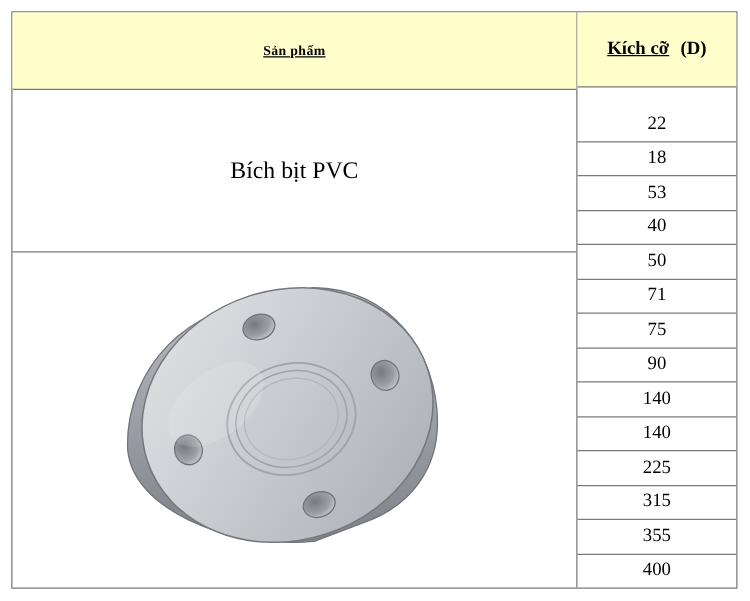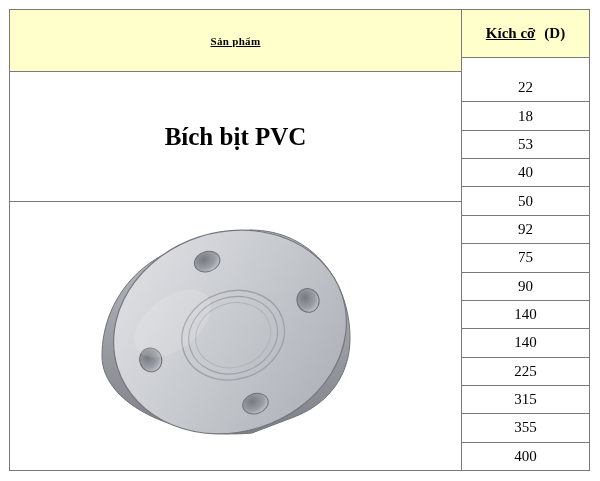--- a/index.html
+++ b/index.html
@@ -58,22 +58,22 @@
   .product-name-cell {
     height: 130px;
     border-bottom: 1px solid #7a7a7a;
     box-sizing: border-box;
     display: flex;
     align-items: center;
     justify-content: center;
   }
 
   .product-name {
-    font-weight: bold;
-    font-size: 25px;
+    font-weight: normal;
+    font-size: 19px;
     color: #000000;
   }
 
   .product-image-cell {
     flex: 1;
     display: flex;
     align-items: center;
     justify-content: center;
     box-sizing: border-box;
     overflow: hidden;
@@ -89,21 +89,21 @@
 
   
   .col-size {
     flex: 1;
     display: flex;
     flex-direction: column;
     box-sizing: border-box;
   }
 
   .size-head {
-    height: 48px;
+    height: 60px;
     background: #ffffcc;
     border-bottom: 1px solid #7a7a7a;
     box-sizing: border-box;
     display: flex;
     align-items: center;
     justify-content: center;
     gap: 9px;
   }
 
   .size-head-label {
@@ -207,21 +207,21 @@
       <span class="size-head-label">Kích cỡ</span>
       <span class="size-head-unit">(D)</span>
     </div>
 
     <div class="size-list">
       <div class="size-cell">22</div>
       <div class="size-cell">18</div>
       <div class="size-cell">53</div>
       <div class="size-cell">40</div>
       <div class="size-cell">50</div>
-      <div class="size-cell">92</div>
+      <div class="size-cell">71</div>
       <div class="size-cell">75</div>
       <div class="size-cell">90</div>
       <div class="size-cell">140</div>
       <div class="size-cell">140</div>
       <div class="size-cell">225</div>
       <div class="size-cell">315</div>
       <div class="size-cell">355</div>
       <div class="size-cell">400</div>
     </div>
 

